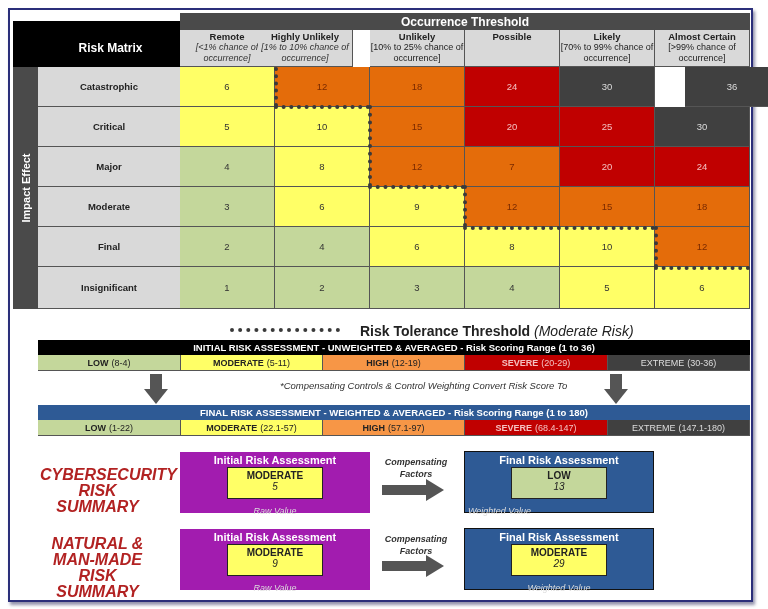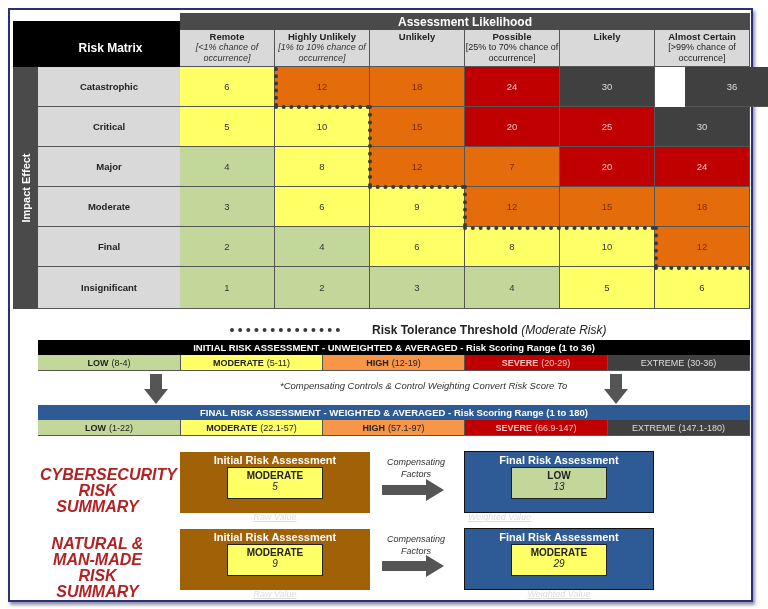--- a/index.html
+++ b/index.html
@@ -25,63 +25,64 @@
   .cell { height:40px; border-right:1px solid #555; border-bottom:1px solid #555; font-size:9.5px;
           display:flex; align-items:center; justify-content:center; color:#333; }
   .c-low { background:#c4d79b; }
   .c-mod { background:#ffff66; }
   .c-high { background:#e46c0a; color:#7a2a00; }
   .c-sev { background:#c00000; color:#f4c0c0; }
   .c-ext { background:#404040; color:#ddd; }
   .dash-h { height:0; border-top:4px dotted #3a3a3a; }
   .dash-v { width:0; border-left:4px dotted #3a3a3a; }
   .legend-line { left:230px; top:328px; width:110px; height:0; border-top:4px dotted #3a3a3a; }
-  .legend-text { left:360px; top:323px; font-size:12px; color:#222; font-weight:bold;margin-left:12px; }
+  .legend-text { left:360px; top:323px; font-size:14px; color:#222; font-weight:bold; }
   .legend-text i { font-weight:normal; }
   .band-head { left:38px; width:712px; height:15px; color:#fff; font-size:9.5px; font-weight:bold;
                display:flex; align-items:center; justify-content:center; }
   .band-cell { height:16px; font-size:9px; display:flex; align-items:center; justify-content:center;
                border-right:1px solid #555; border-bottom:1px solid #555; color:#222; }
   .band-cell b { margin-right:3px; }
   .note { left:280px; top:380px; font-size:9.5px; font-style:italic; color:#333; }
   .sum-label { color:#b22222; font-weight:bold; font-style:italic; font-size:16px; text-align:center; line-height:16px; }
-  .box-init { width:190px; background:#a16207; color:#fff; text-align:center; }
+  .box-init { width:190px; background:#a21caf; color:#fff; text-align:center; }
   .box-final { width:190px; background:#2e5a95; border:1px solid #111; color:#fff; text-align:center; }
   .box-title { font-weight:bold; font-size:11px; margin-top:2px; }
   .inner { margin:1px auto 0; width:94px; height:30px; border:1px solid #222; color:#222; }
   .inner .lvl { font-weight:bold; font-size:10px; margin-top:2px; }
   .inner .val { font-style:italic; font-size:10px; }
-  .sub { font-style:italic; font-size:9px; color:#ddd; margin-top:13px;text-decoration:underline; }
-  .comp { text-align:center; font-style:italic; font-size:9px; color:#333; line-height:12px; }
+  .sub { font-style:italic; font-size:9px; color:#ddd; margin-top:7px; }
+  .comp { text-align:center; font-style:italic; font-size:9px; color:#333; line-height:12px;font-weight:bold; }
 </style>
 </head>
 <body>
 
 <div class="frame"></div>
 
 <div class="abs rm-title">Risk Matrix</div>
-<div class="abs occ-title">Assessment Likelihood</div>
+<div class="abs occ-title">Occurrence Threshold</div>
 
 <div class="abs colhdr" style="left:180px;width:95px;">
   <b>Remote</b>
   <i>[&lt;1% chance of occurrence]</i>
 </div>
-<div class="abs colhdr" style="left:275px;width:95px;">
+<div class="abs colhdr" style="left:258px;width:95px;">
   <b>Highly Unlikely</b>
   <i>[1% to 10% chance of occurrence]</i>
 </div>
 <div class="abs colhdr" style="left:370px;width:95px;">
   <b>Unlikely</b>
+  <span>[10% to 25% chance of occurrence]</span>
 </div>
 <div class="abs colhdr" style="left:465px;width:95px;">
   <b>Possible</b>
-  <span>[25% to 70% chance of occurrence]</span>
 </div>
 <div class="abs colhdr" style="left:560px;width:95px;">
   <b>Likely</b>
+  <span>[70% to 99% chance of occurrence]</span>
 </div>
 <div class="abs colhdr" style="left:655px;width:95px;">
   <b>Almost Certain</b>
   <span>[&gt;99% chance of occurrence]</span>
 </div>
 
 <div class="abs impact">
   <span>Impact Effect</span>
 </div>
 
@@ -189,21 +190,21 @@
 <div class="abs band-cell c-mod" style="left:181px;top:420px;width:142px;">
     <b>MODERATE</b>
     <span>(22.1-57)</span>
   </div>
 <div class="abs band-cell" style="left:323px;top:420px;width:142px;background:#f79646;">
     <b>HIGH</b>
     <span>(57.1-97)</span>
   </div>
 <div class="abs band-cell" style="left:465px;top:420px;width:143px;background:#c00000;color:#f4c0c0;">
     <b>SEVERE</b>
-    <span>(66.9-147)</span>
+    <span>(68.4-147)</span>
   </div>
 <div class="abs band-cell" style="left:608px;top:420px;width:142px;background:#404040;color:#ddd;">
     <span style="margin-right:3px;">EXTREME</span>
     <span>(147.1-180)</span>
   </div>
 
 <div class="abs sum-label" style="left:40px;top:467px;width:115px;">
   <div>CYBERSECURITY</div>
   <div>RISK SUMMARY</div>
 </div>

